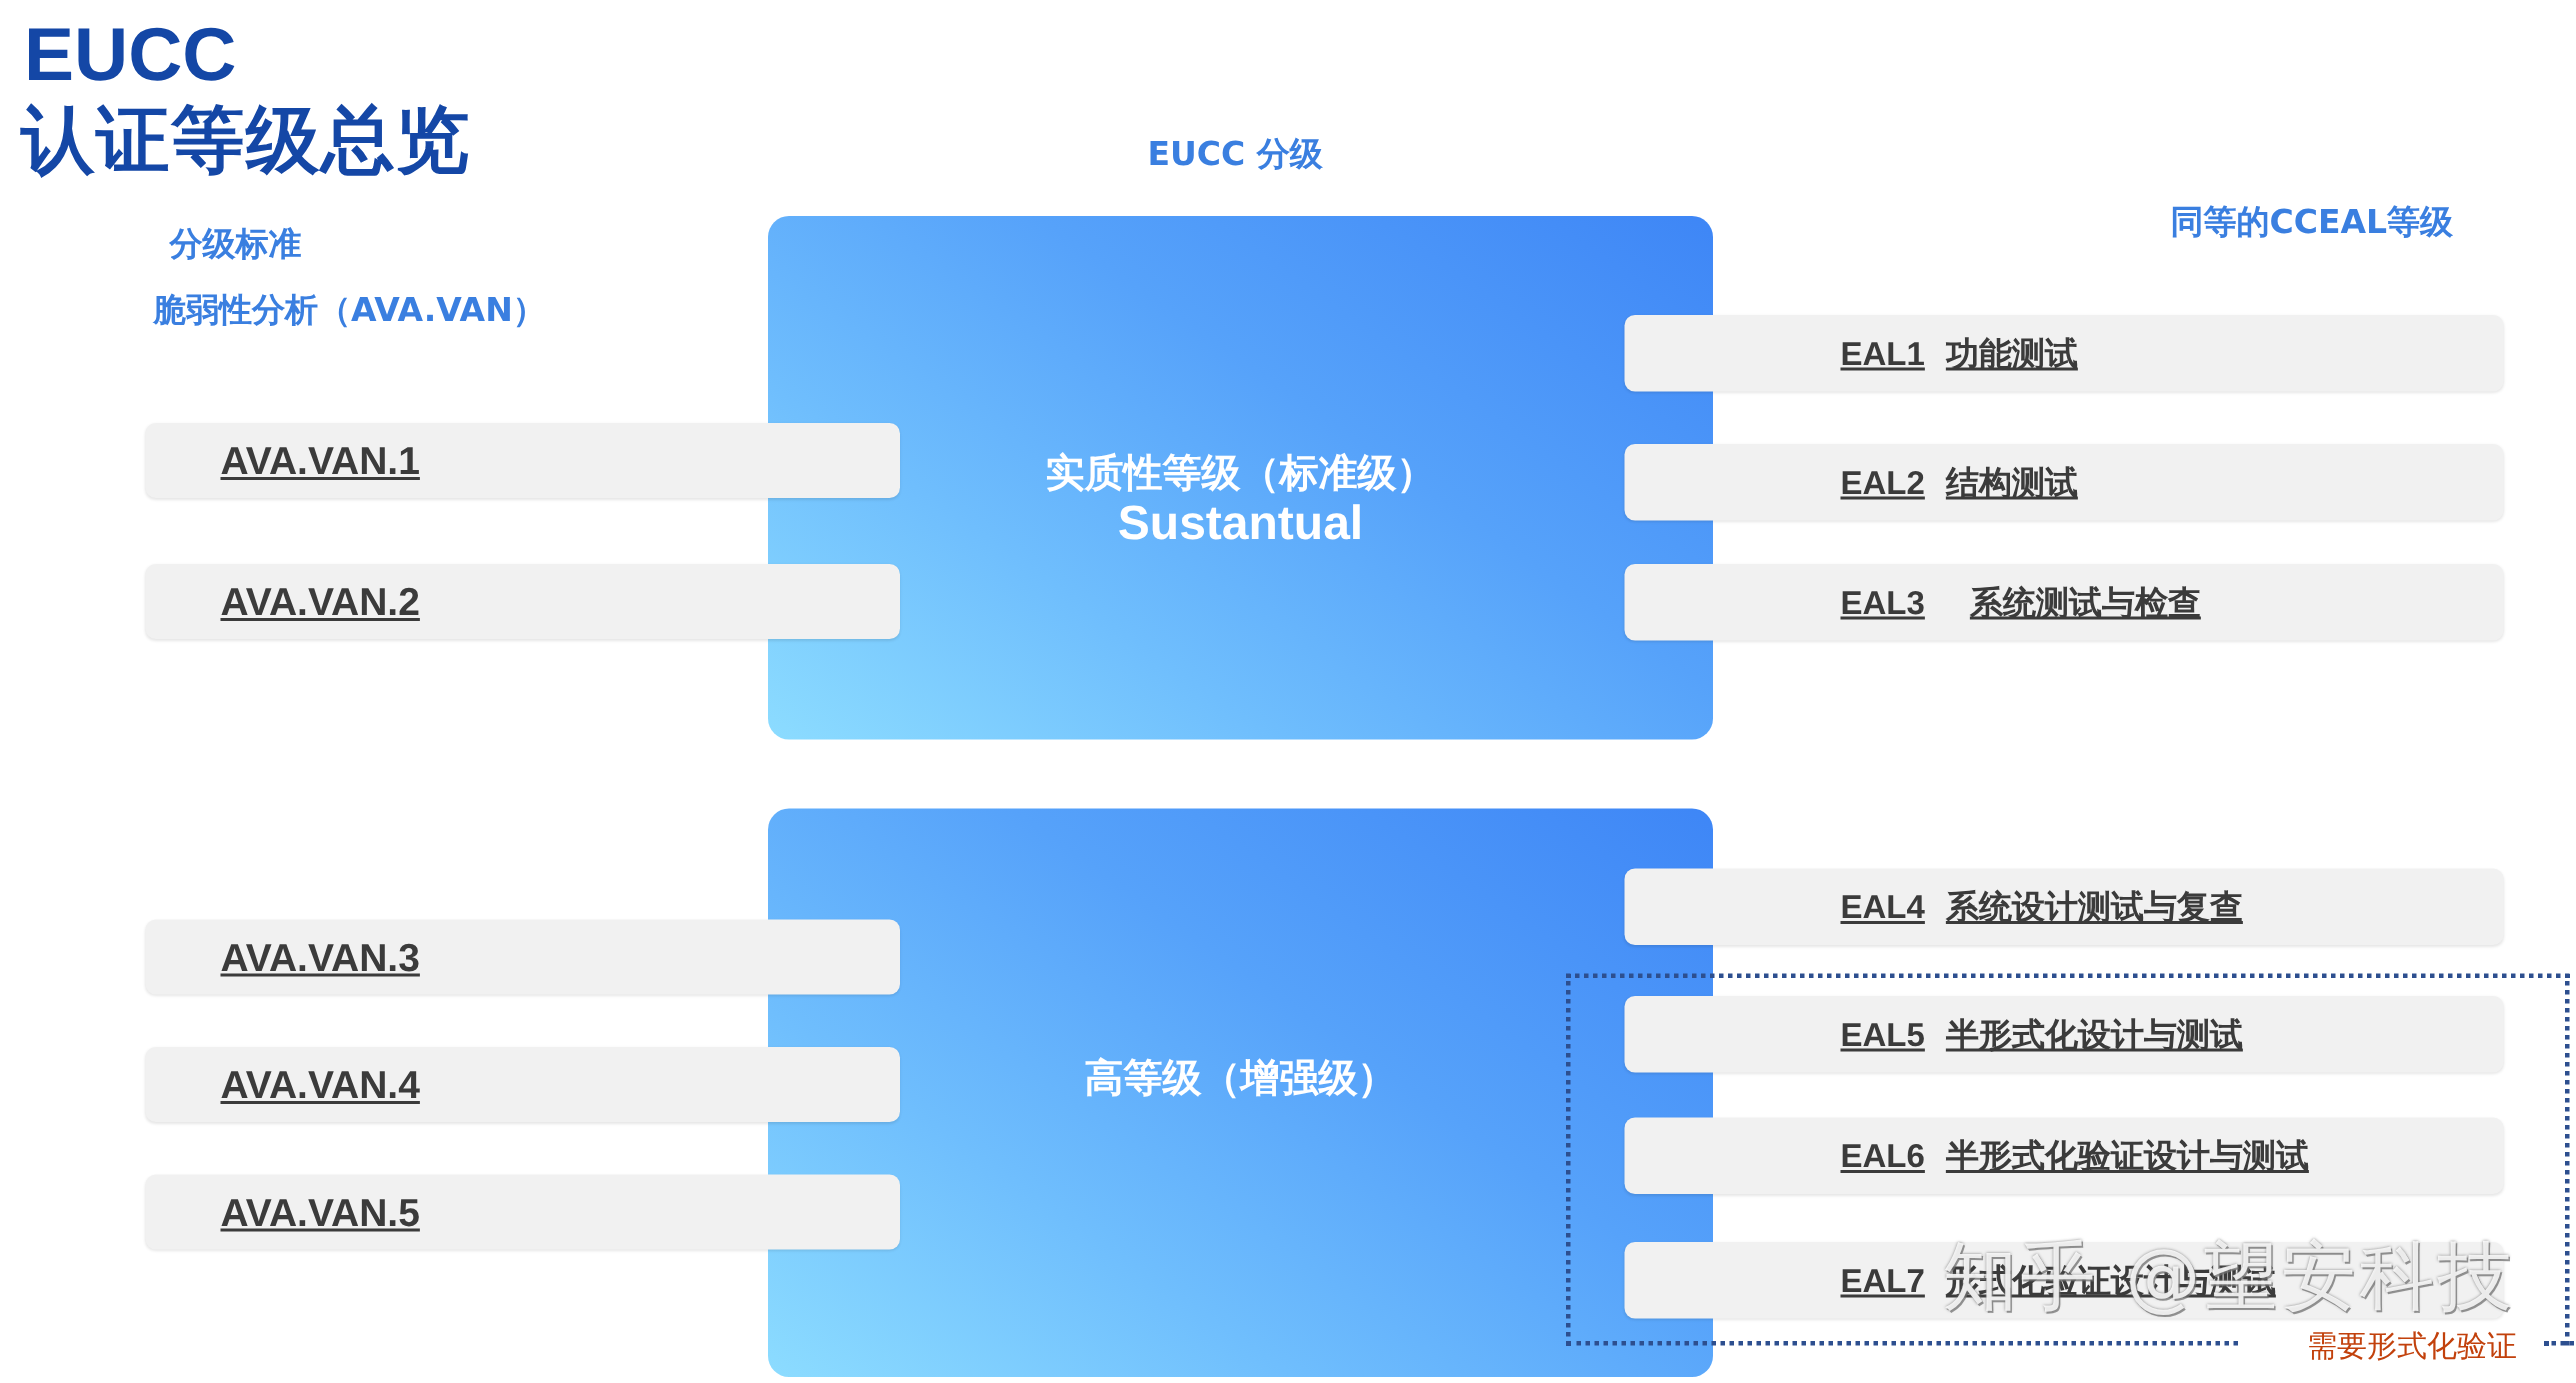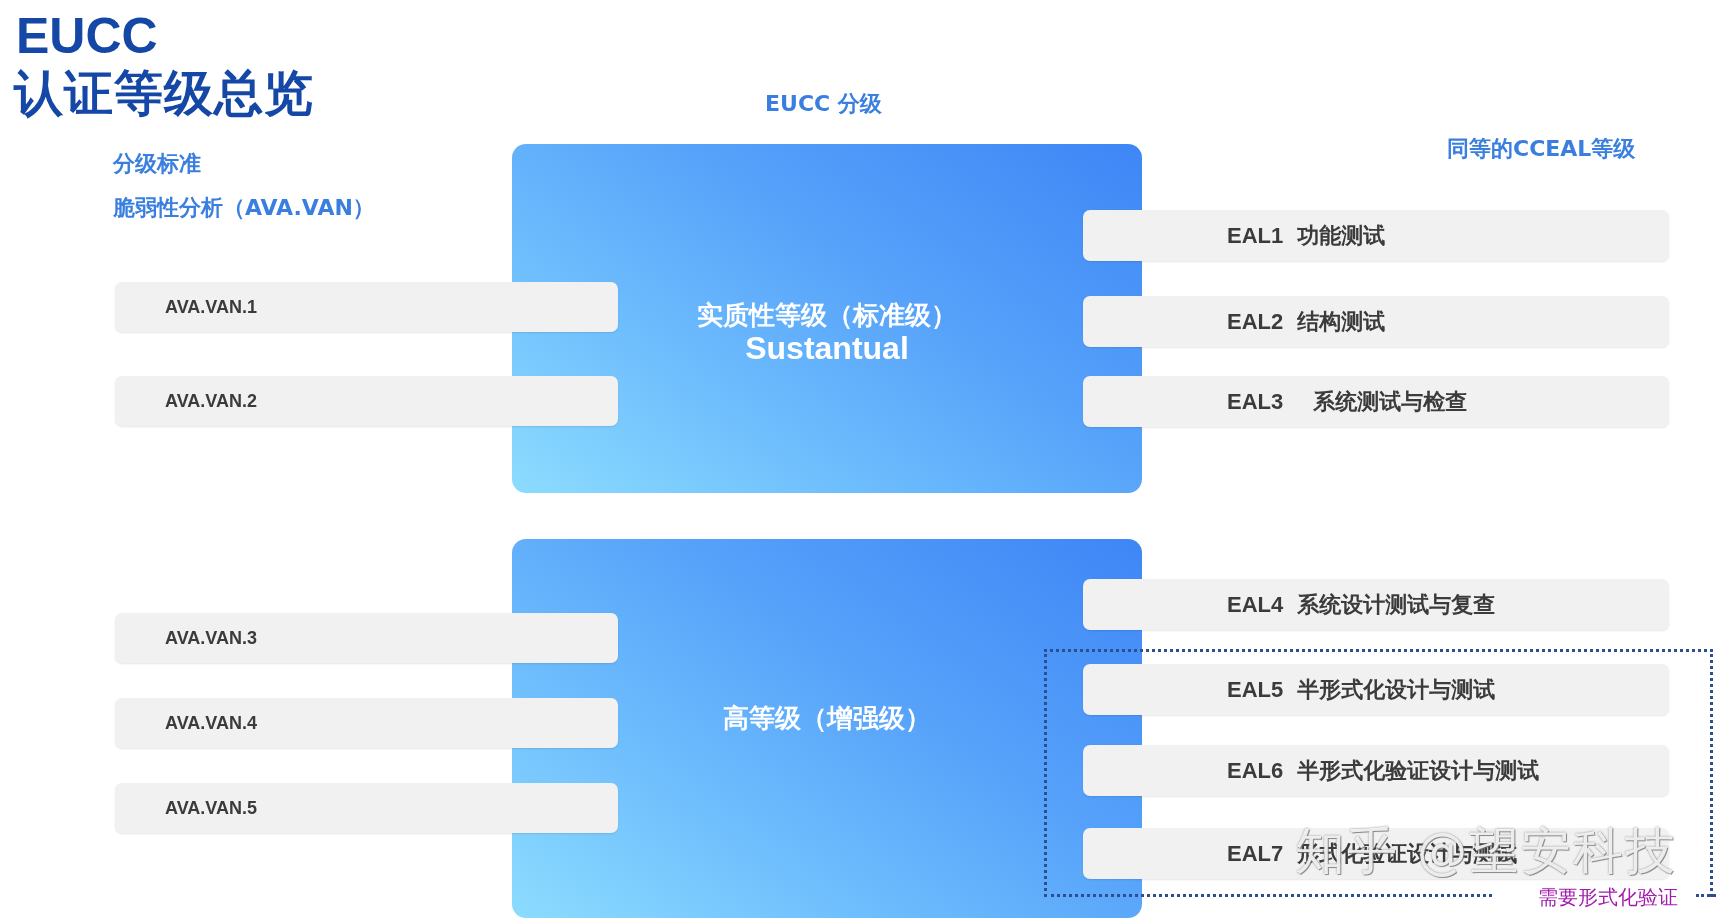--- a/index.html
+++ b/index.html
@@ -23,57 +23,57 @@
     background:linear-gradient(35deg, #8cdcff 0%, #6fbefd 30%, #56a2fa 60%, #3e86f6 100%);
   }
   .panel-text {
     position:absolute; left:0; right:0; text-align:center; color:#ffffff; font-weight:bold;
   }
   .panel-zh { font-size:26px;margin-top:20px; }
   .panel-en { font-size:32px; font-family:"Liberation Sans","DejaVu Sans",sans-serif; }
   .bar {
     background:#f1f1f1; border-radius:7px;
     box-shadow:0 1px 2px rgba(0,0,0,0.10);
-    display:flex; align-items:center; color:#3b3b3b; font-weight:bold;
+    display:flex; align-items:center; color:#3b3b3b; font-weight:bold;text-decoration:underline;
   }
-  .left-bar { left:115px; width:503px; height:50px; font-size:18px; }
+  .left-bar { left:97px; width:503px; height:50px; font-size:26px; }
   .left-bar span { margin-left:50px; font-family:"Liberation Sans","DejaVu Sans",sans-serif; }
   .right-bar { left:1083px; width:586px; height:51px; font-size:22px; }
   .right-bar span.code { margin-left:144px; font-family:"Liberation Sans","DejaVu Sans",sans-serif; }
   .right-bar span.desc { margin-left:14px; }
   .dashed-box {
     left:1044px; top:649px; width:669px; height:248px;
     border:3px dotted #2d4f8f; box-sizing:border-box;
     border-bottom:none;
   }
   .dashed-bottom {
     left:1044px; top:894px; width:448px; height:0;
     border-top:3px dotted #2d4f8f;
   }
   .dashed-bottom-right {
     left:1696px; top:894px; width:20px; height:0;
     border-top:3px dotted #2d4f8f;
   }
   .note {
-    left:1538px; top:884px; font-size:20px; color:#a21caf;
+    left:1538px; top:884px; font-size:20px; color:#c2410c;
   }
   .watermark {
     left:1295px; top:818px; font-size:50px; color:rgba(255,255,255,0.85);
     text-shadow:0 0 2px rgba(120,120,120,0.9), 1px 1px 0 rgba(110,110,110,0.7);
     font-weight:normal; letter-spacing:2px; pointer-events:none;
   }
 </style>
 </head>
 <body>
 
 <div class="abs title-en">EUCC</div>
 <div class="abs title-zh">认证等级总览</div>
 
 <div class="abs sub-label" style="left:113px; top:150px;">分级标准</div>
-<div class="abs sub-label" style="left:113px; top:194px;">脆弱性分析（AVA.VAN）</div>
+<div class="abs sub-label" style="left:102px; top:194px;">脆弱性分析（AVA.VAN）</div>
 <div class="abs sub-label" style="left:765px; top:90px;">EUCC 分级</div>
 <div class="abs sub-label" style="left:1447px; top:135px;text-align:right;">同等的CCEAL等级</div>
 
 <div class="abs panel" style="left:512px; top:144px; width:630px; height:349px;">
   <div class="panel-text panel-zh" style="top:134px;">实质性等级（标准级）</div>
   <div class="panel-text panel-en" style="top:186px;">Sustantual</div>
 </div>
 <div class="abs panel" style="left:512px; top:539px; width:630px; height:379px;">
   <div class="panel-text panel-zh" style="top:142px;">高等级（增强级）</div>
 </div>

